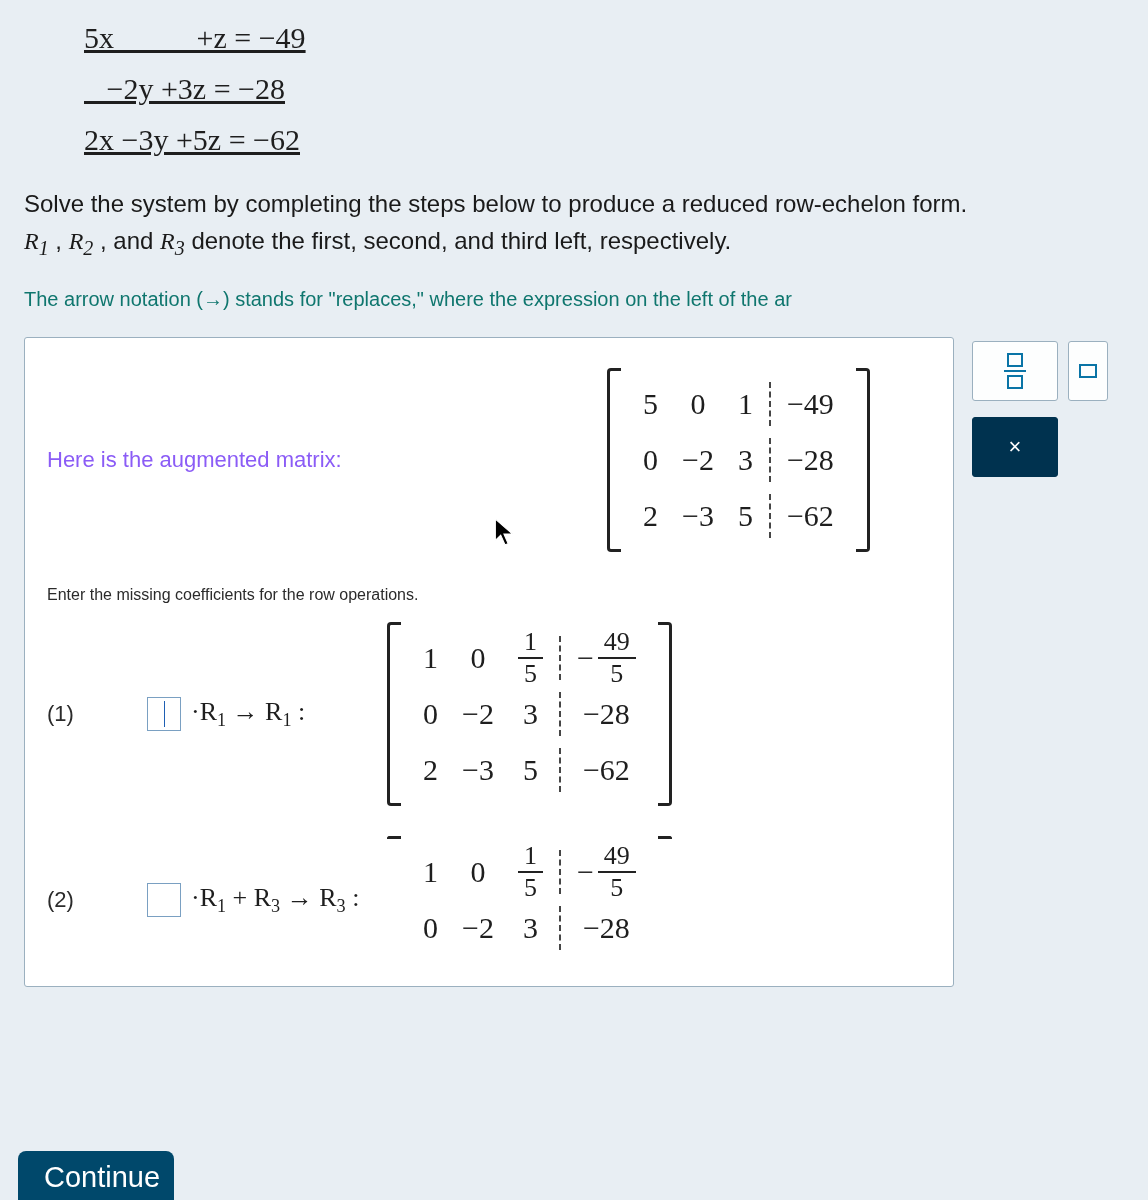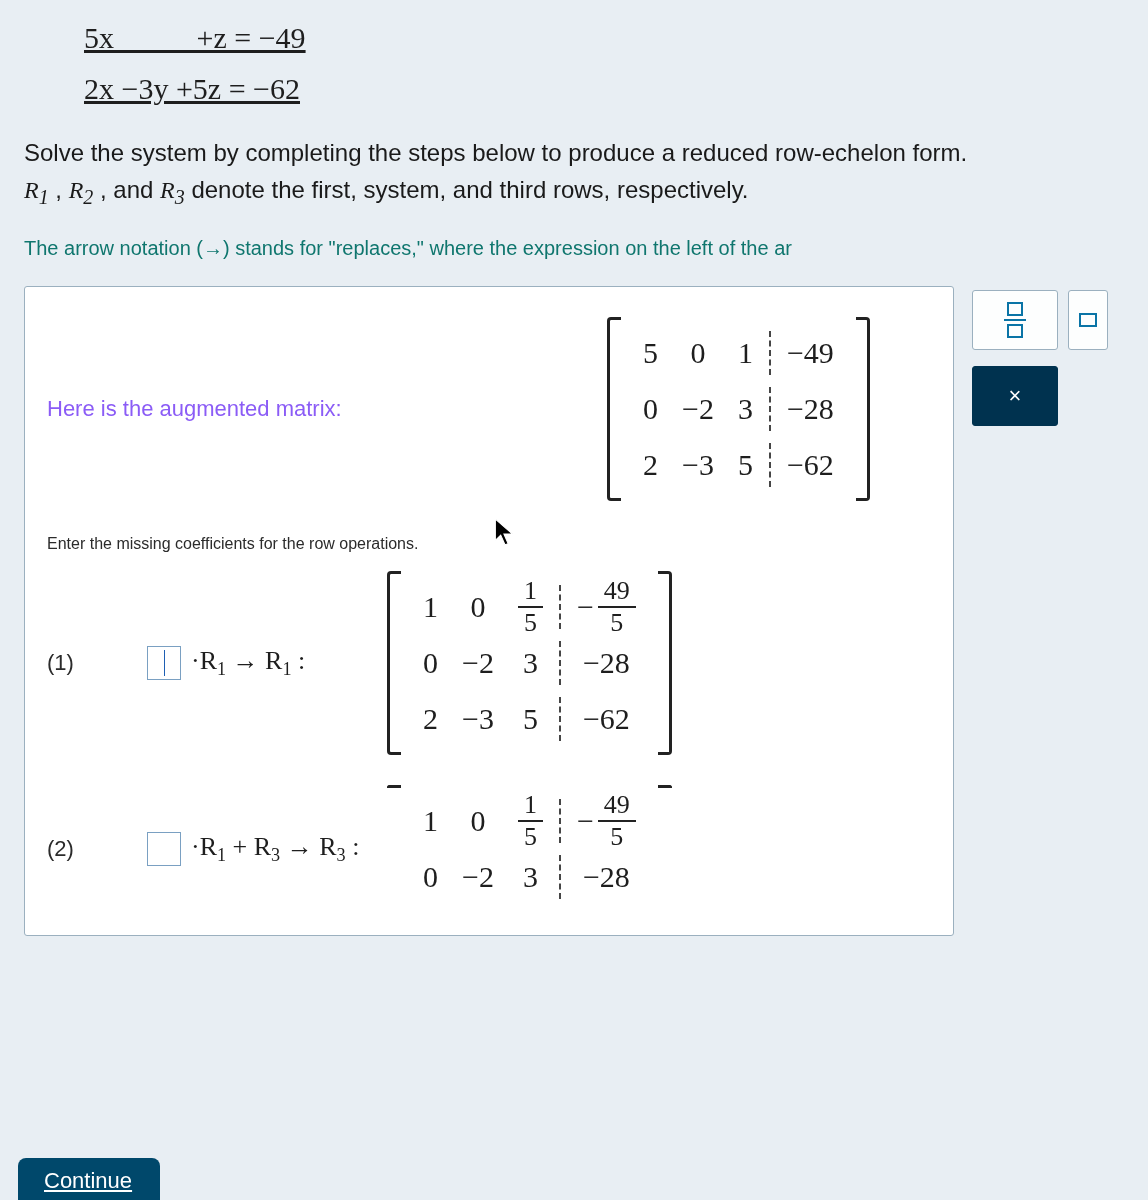--- a/index.html
+++ b/index.html
@@ -98,40 +98,40 @@
     font-size: 22px; color:#0a74a6;
   }
   .side-btn.dark { background:#00324f; color:#fff; border-color:#00324f; }
   .side-frac { display:flex; flex-direction:column; align-items:center; line-height:1;}
   .side-frac .b { width:16px; height:14px; border:2px solid #0a74a6; }
   .side-frac .bar { width:22px; height:2px; background:#0a74a6; margin:3px 0;}
   .side-sq { width:18px; height:14px; border:2px solid #0a74a6;}
   .continue {
     position:absolute; left: 18px; bottom: 0;
     background:#00486b; color:#fff; border:none;
-    padding: 10px 28px 6px 26px; border-radius: 8px 8px 0 0;
-    font-size: 22px;
-    text-decoration: underline;
+    padding: 10px 14px 6px 26px; border-radius: 8px 8px 0 0;
+    font-size: 29px;
   }
   .cursor-svg { position:absolute; width:22px; height:30px; left:494px; top:518px; pointer-events:none; }
 </style>
 </head>
 <body>
 
 <div class="content">
   <div class="equations">
     <div class="eq-row">5x           +z = −49</div>
+    <div class="eq-row">   −2y +3z = −28</div>
     <div class="eq-row">2x −3y +5z = −62</div>
   </div>
 
   <div class="instruction">
     <span>Solve the system by completing the steps below to produce a reduced row-echelon form.</span><br>
     <span class="it"><span>R</span><sub>1</sub></span><span> , </span>
     <span class="it"><span>R</span><sub>2</sub></span><span> , and </span>
-    <span class="it"><span>R</span><sub>3</sub></span><span> denote the first, system, and third rows, respectively.</span>
+    <span class="it"><span>R</span><sub>3</sub></span><span> denote the first, second, and third left, respectively.</span>
   </div>
   <div class="instruction2">The arrow notation (→) stands for "replaces," where the expression on the left of the ar</div>
 
   <div class="work-area">
     <div class="panel">
 
       <div class="row-block">
         <div class="left-col">Here is the augmented matrix:</div>
         <div class="op-col"></div>
         <div class="mat-col">

